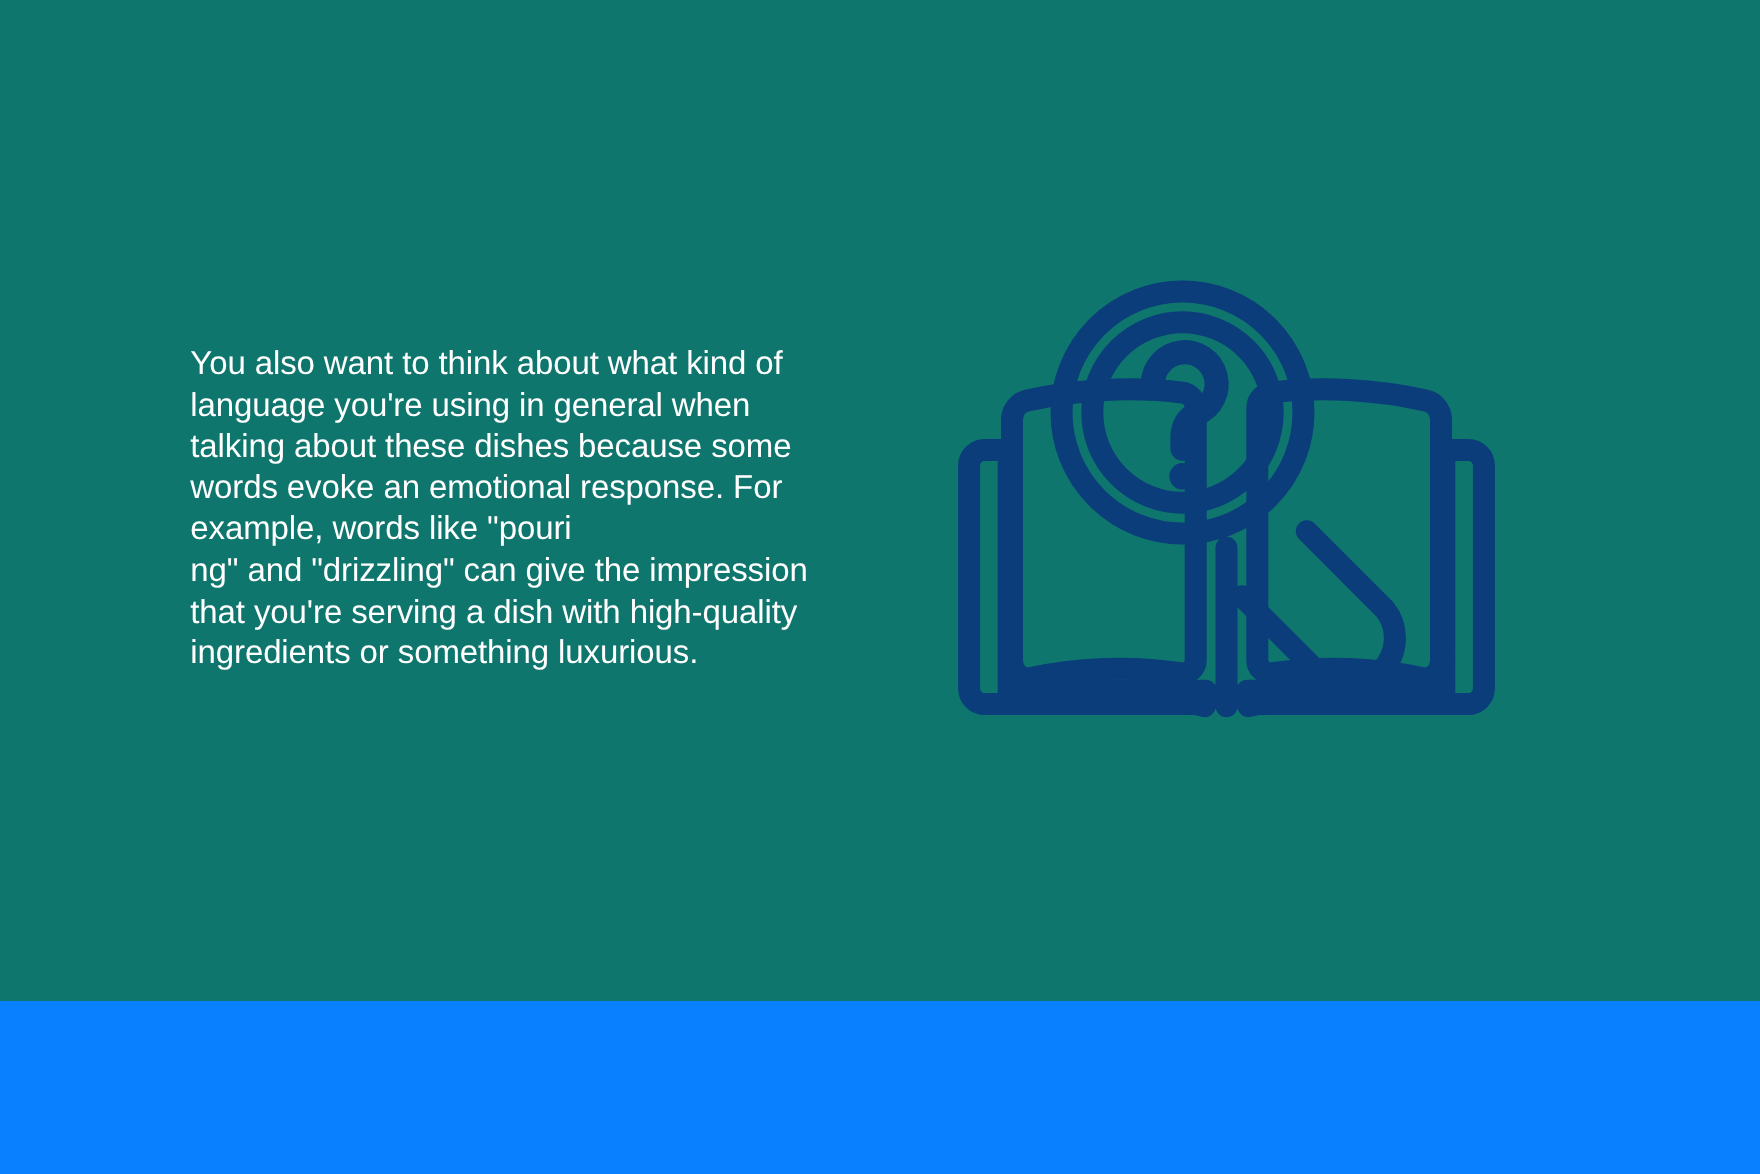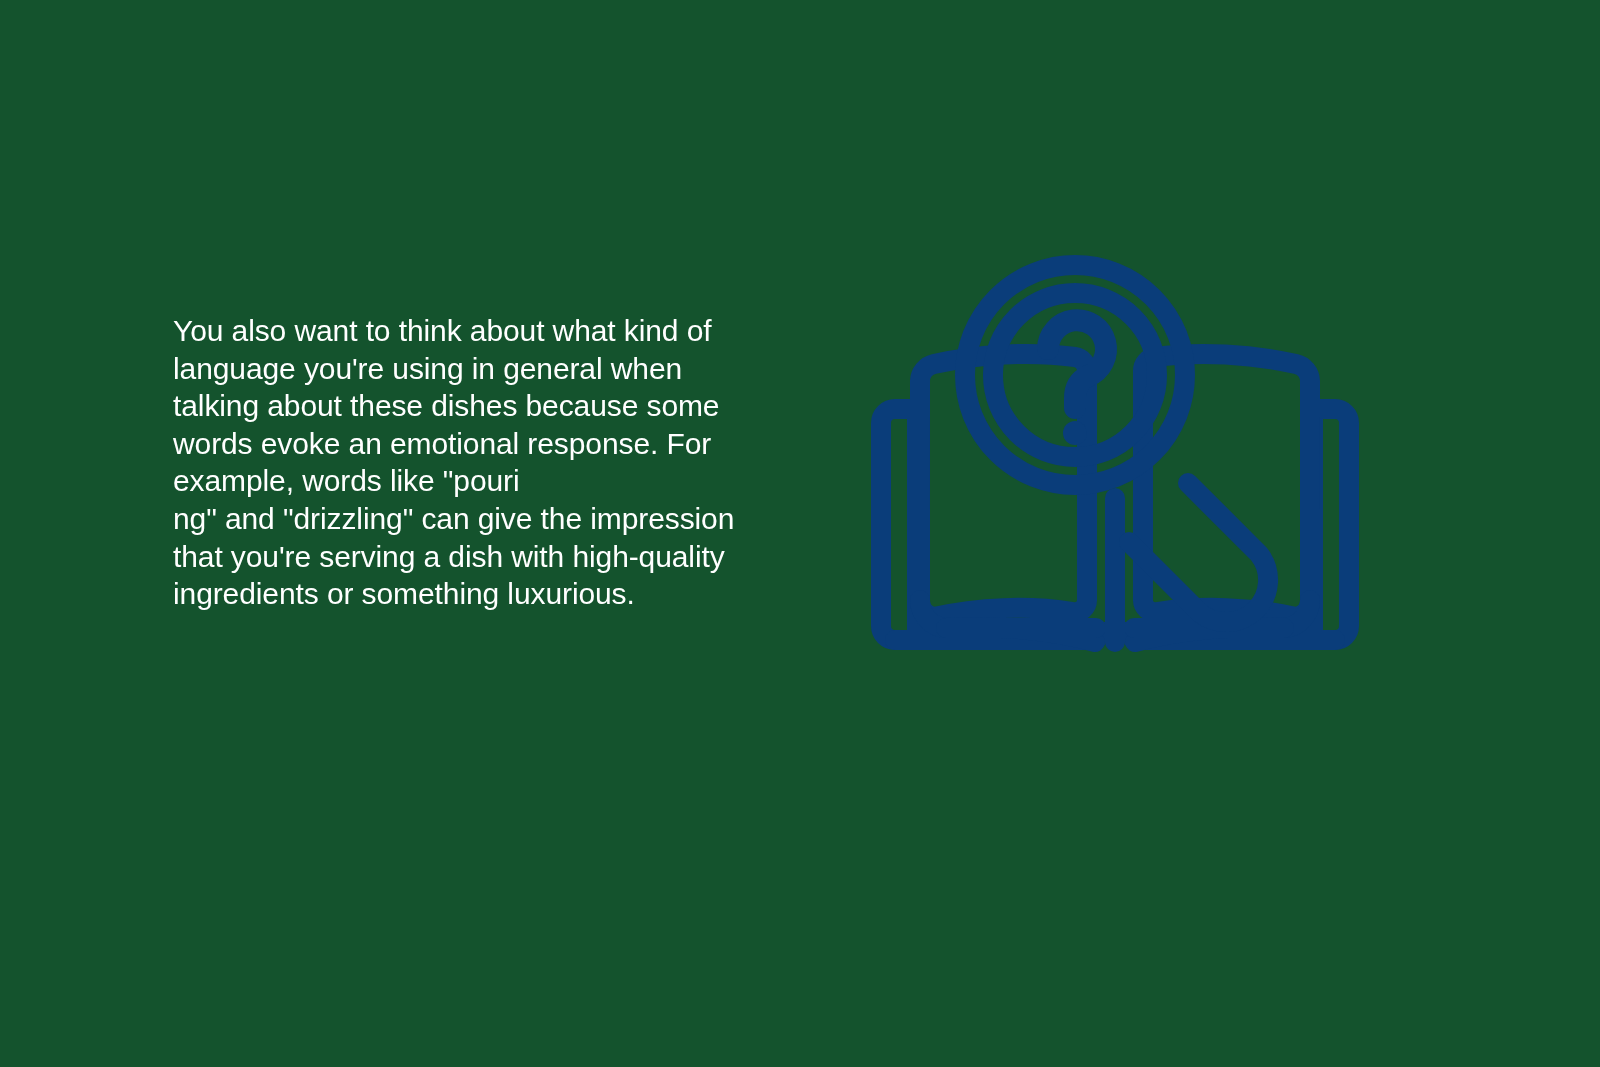--- a/index.html
+++ b/index.html
@@ -10,22 +10,22 @@
   body {
     width: 1600px;
     height: 1067px;
     overflow: hidden;
     background: #0880FF;
     font-family: "Liberation Sans", sans-serif;
   }
   #slide {
     position: relative;
     width: 1600px;
-    height: 1067px;
-    background: #14532d;
+    height: 910px;
+    background: #0f766e;
   }
   #body-text {
     position: absolute;
     left: 173px;
     top: 312px;
     width: 600px;
     color: #FFFFFF;
     font-family: "Liberation Sans", sans-serif;
     font-size: 30px;
     line-height: 37.6px;

